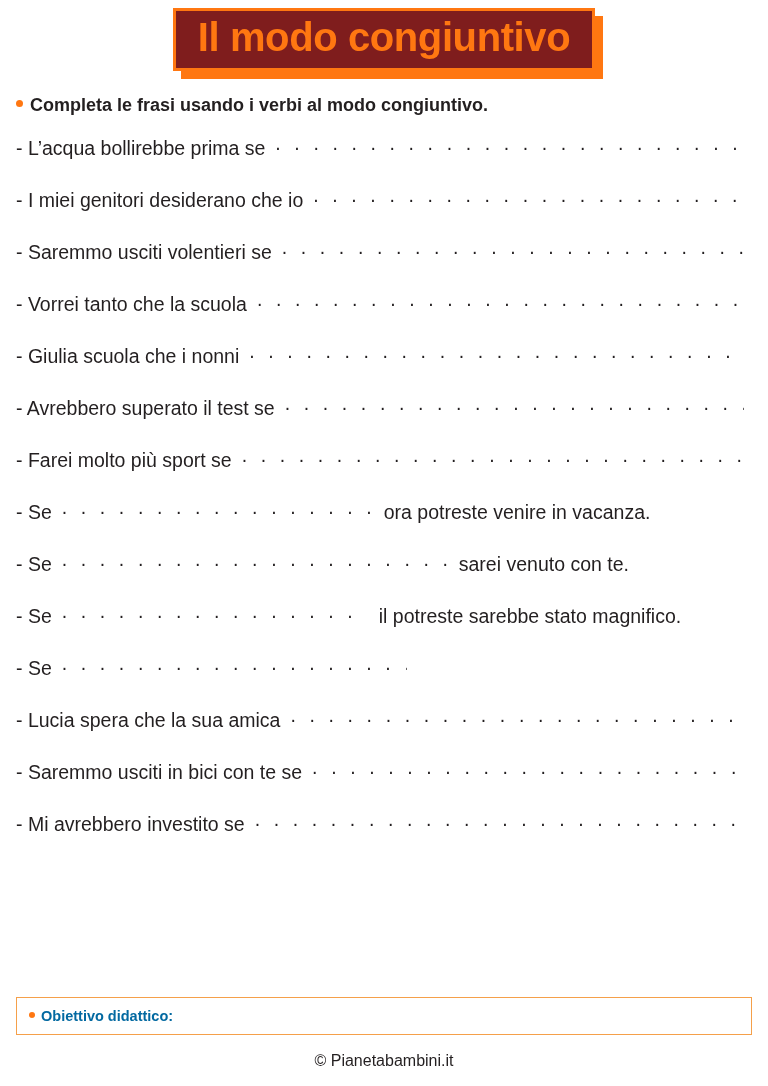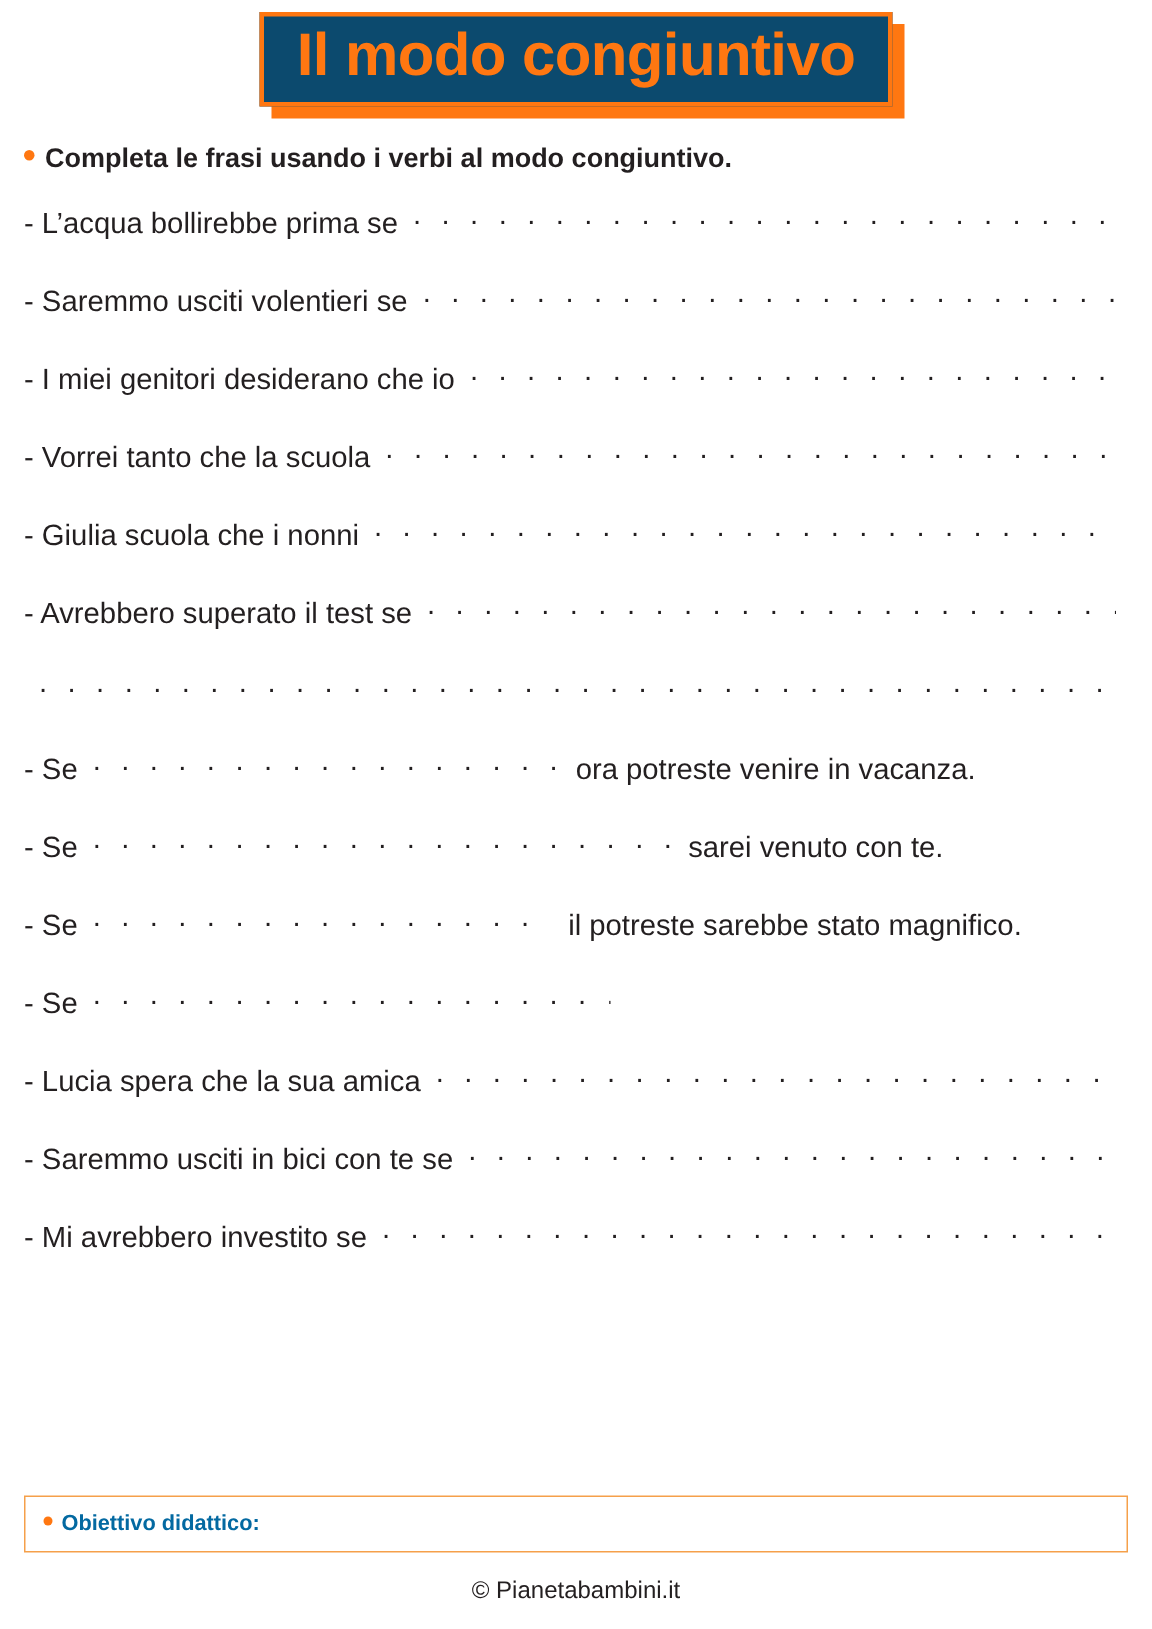--- a/index.html
+++ b/index.html
@@ -33,21 +33,21 @@
     top: 8px;
     right: -8px;
     bottom: -8px;
     background: #ff7711;
     z-index: 0;
   }
   .title-box {
     position: relative;
     z-index: 1;
     border: 3px solid #ff7711;
-    background: #0c4a6e;
+    background: #7f1d1d;
     padding: 4px 22px 8px 22px;
   }
   .title-text {
     font-size: 40px;
     font-weight: bold;
     color: #ff7711;
     letter-spacing: -0.4px;
     line-height: 1.12;
     white-space: nowrap;
   }
@@ -188,40 +188,41 @@
   <span class="bullet"></span>
   <span>Completa le frasi usando i verbi al modo congiuntivo.</span>
 </div>
 
 <div class="exercises">
     <div class="ex-row">
       <span class="ex-prefix">- L’acqua bollirebbe prima se</span>
       <span class="dots"></span>
     </div>
     <div class="ex-row">
+      <span class="ex-prefix">- I miei genitori desiderano che io</span>
+      <span class="dots"></span>
+    </div>
+    <div class="ex-row">
       <span class="ex-prefix">- Saremmo usciti volentieri se</span>
       <span class="dots"></span>
     </div>
     <div class="ex-row">
-      <span class="ex-prefix">- I miei genitori desiderano che io</span>
-      <span class="dots"></span>
-    </div>
-    <div class="ex-row">
       <span class="ex-prefix">- Vorrei tanto che la scuola</span>
       <span class="dots"></span>
     </div>
     <div class="ex-row">
       <span class="ex-prefix">- Giulia scuola che i nonni</span>
       <span class="dots"></span>
     </div>
     <div class="ex-row">
       <span class="ex-prefix">- Avrebbero superato il test se</span>
       <span class="dots"></span>
     </div>
     <div class="ex-row">
+      <span class="ex-prefix">- Farei molto più sport se</span>
       <span class="dots"></span>
     </div>
     <div class="ex-row suffix-row">
       <span class="ex-prefix">- Se</span>
       <span class="dots" style="width: 310px;"></span>
       <span class="ex-suffix">ora potreste venire in vacanza.</span>
     </div>
     <div class="ex-row suffix-row">
       <span class="ex-prefix">- Se</span>
       <span class="dots" style="width: 385px;"></span>

